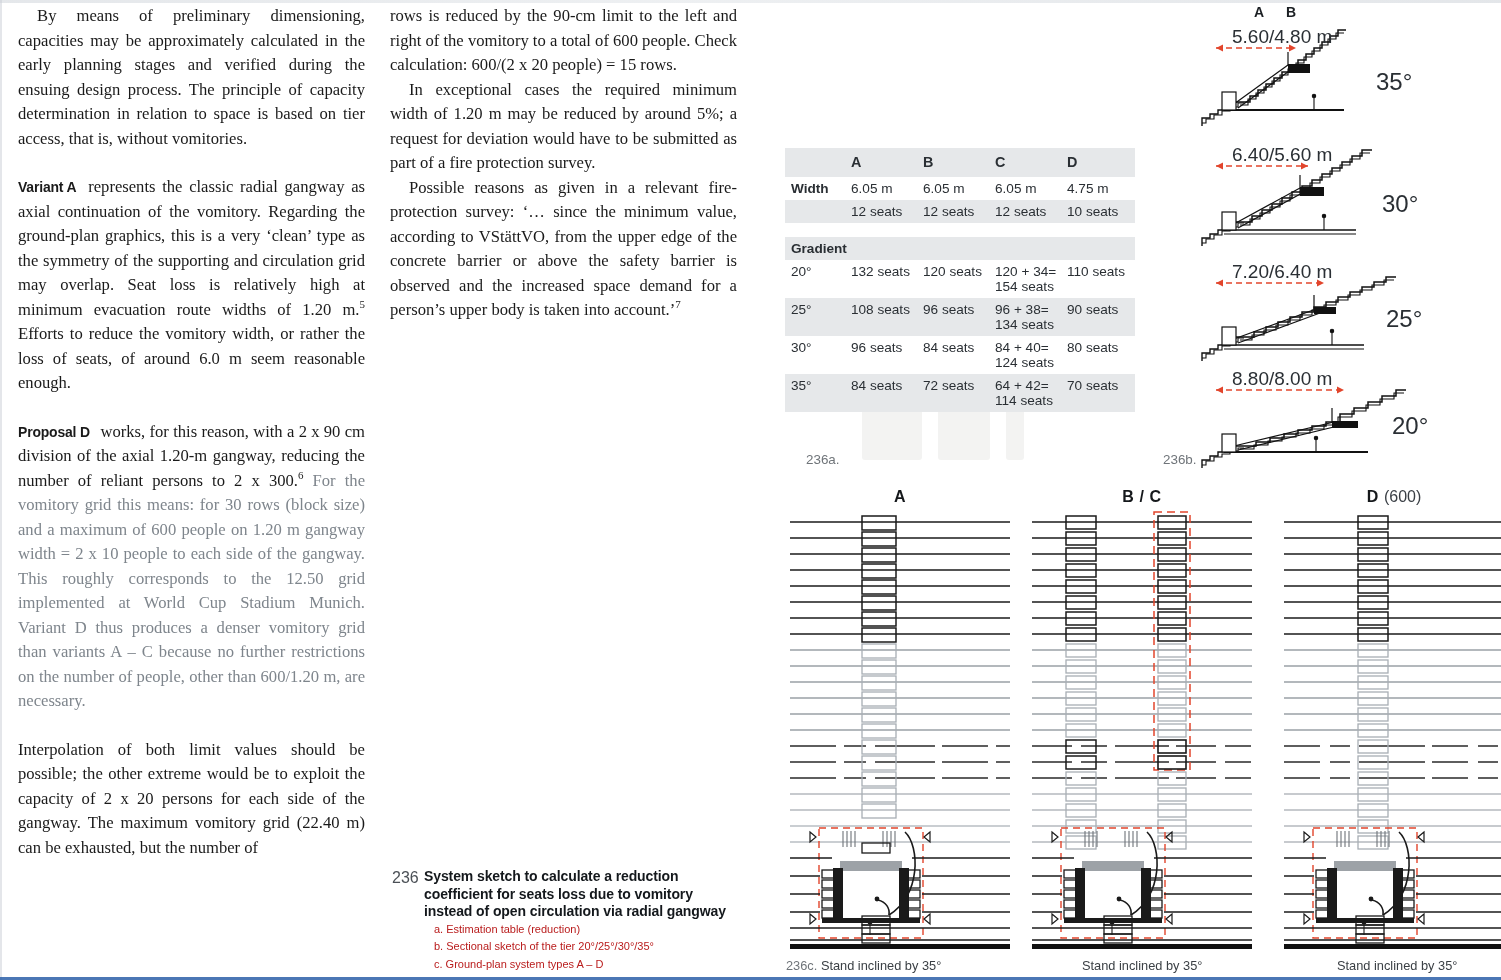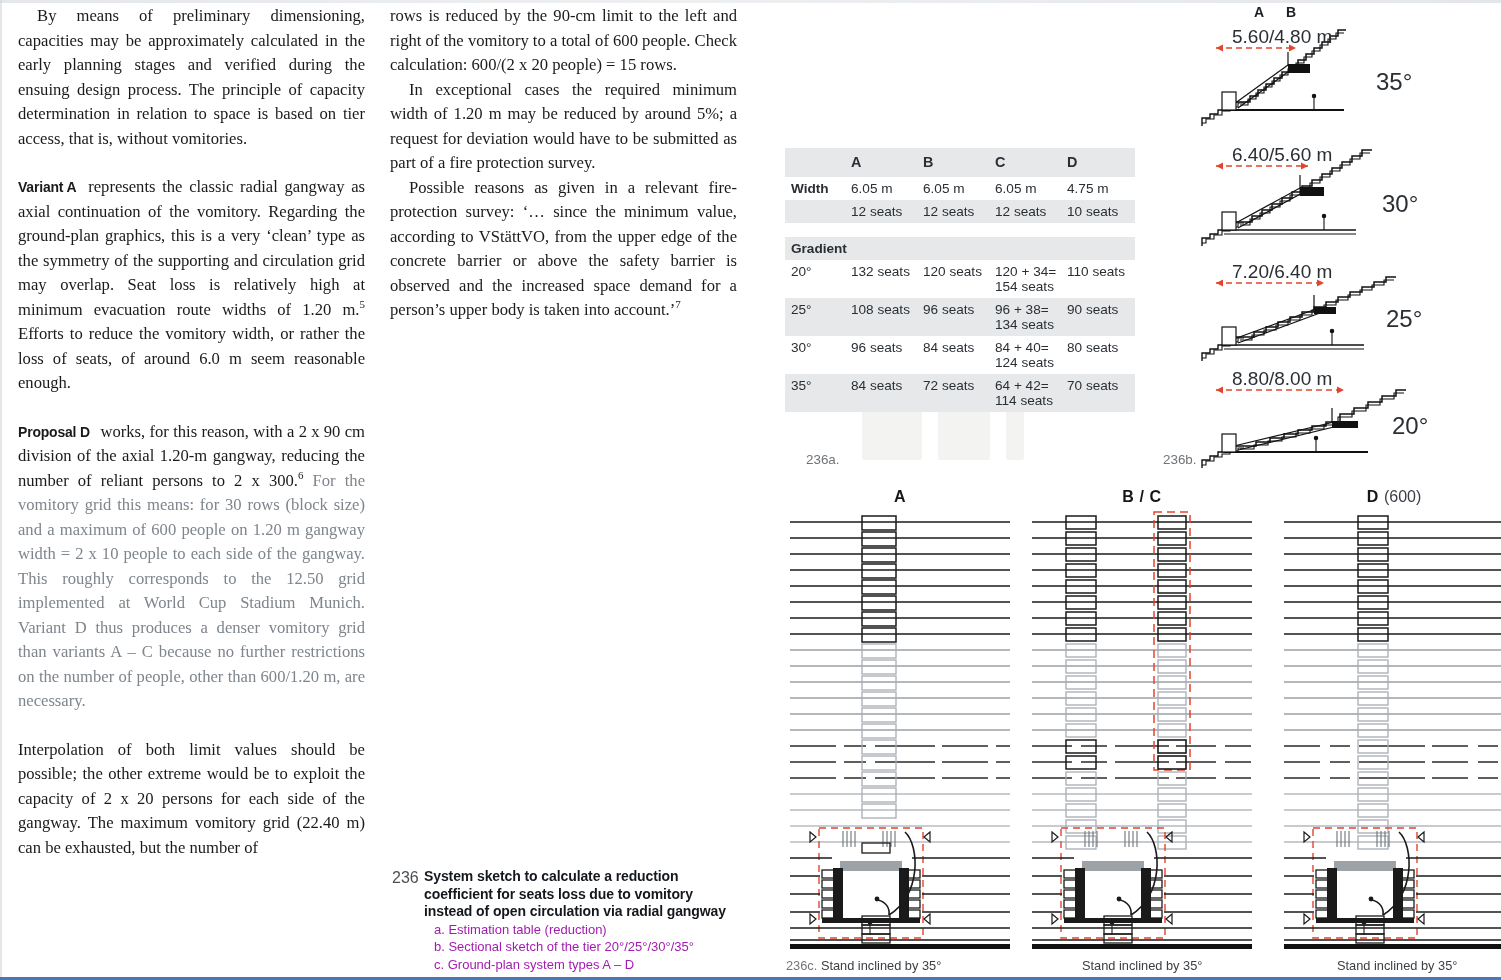--- a/index.html
+++ b/index.html
@@ -81,21 +81,21 @@
   #capBC{left:1082px;}
   #capD{left:1337px;}
   #capA .num{color:#6f7479;}
 
   
   .caption{position:absolute;left:392px;top:868px;width:350px;
            font-family:"Liberation Sans",sans-serif;color:#14181c;}
   .caption .cnum{position:absolute;left:0;top:1px;font-size:16px;color:#4b5056;}
   .caption .cbody{margin-left:32px;}
   .caption .ctitle{font-weight:bold;font-size:14px;line-height:17.6px;letter-spacing:-.1px;}
-  .caption .citem{font-size:13px;line-height:17.4px;margin-left:10px;color:#a21caf;}
+  .caption .citem{font-size:11px;line-height:17.4px;margin-left:10px;color:#b91c1c;}
 
   
   .wm{position:absolute;border-radius:3px;background:#f1f1f0;opacity:.85;pointer-events:none;}
 </style>
 </head>
 <body>
 
 <div class="page">
 
   <div class="edge-top"></div>

